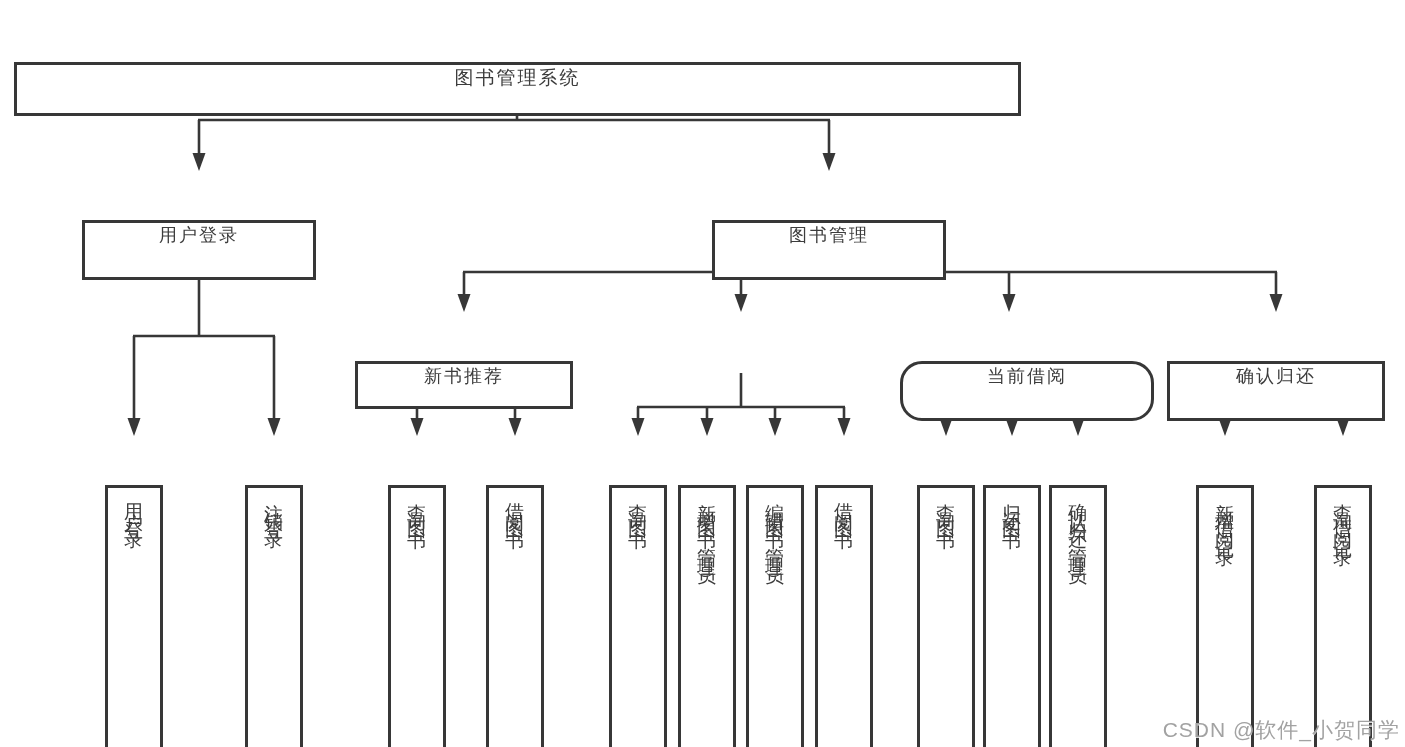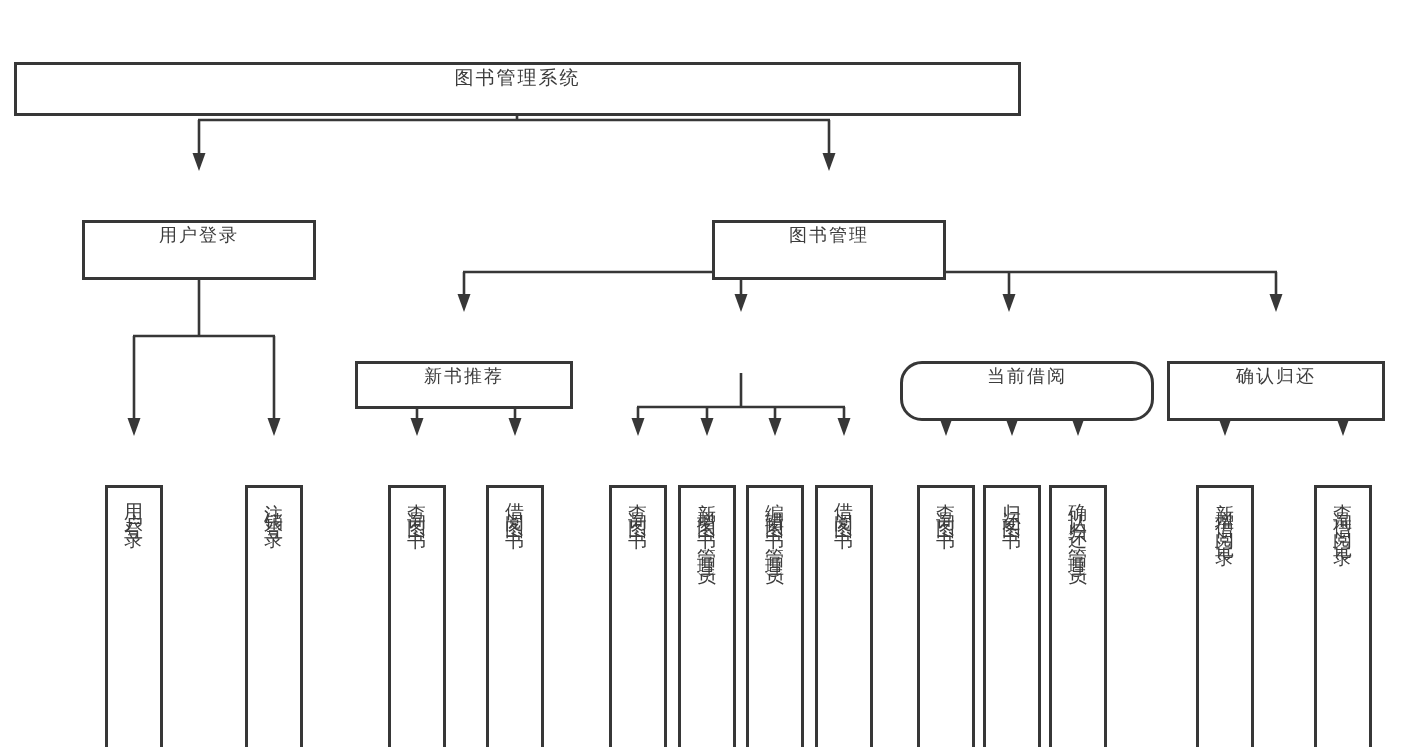--- a/index.html
+++ b/index.html
@@ -207,14 +207,15 @@
     <span class="lbl">确认归还（管理员）</span>
   </div>
 
   <div class="node vert" style="left:1196px; top:437px; width:58px; height:298px;">
     <span class="lbl">新增借阅记录</span>
   </div>
   <div class="node vert" style="left:1314px; top:437px; width:58px; height:298px;">
     <span class="lbl">查询借阅记录</span>
   </div>
 
+  <div class="watermark">CSDN @软件_小贺同学</div>
 
 </div>
 
 </body></html>

